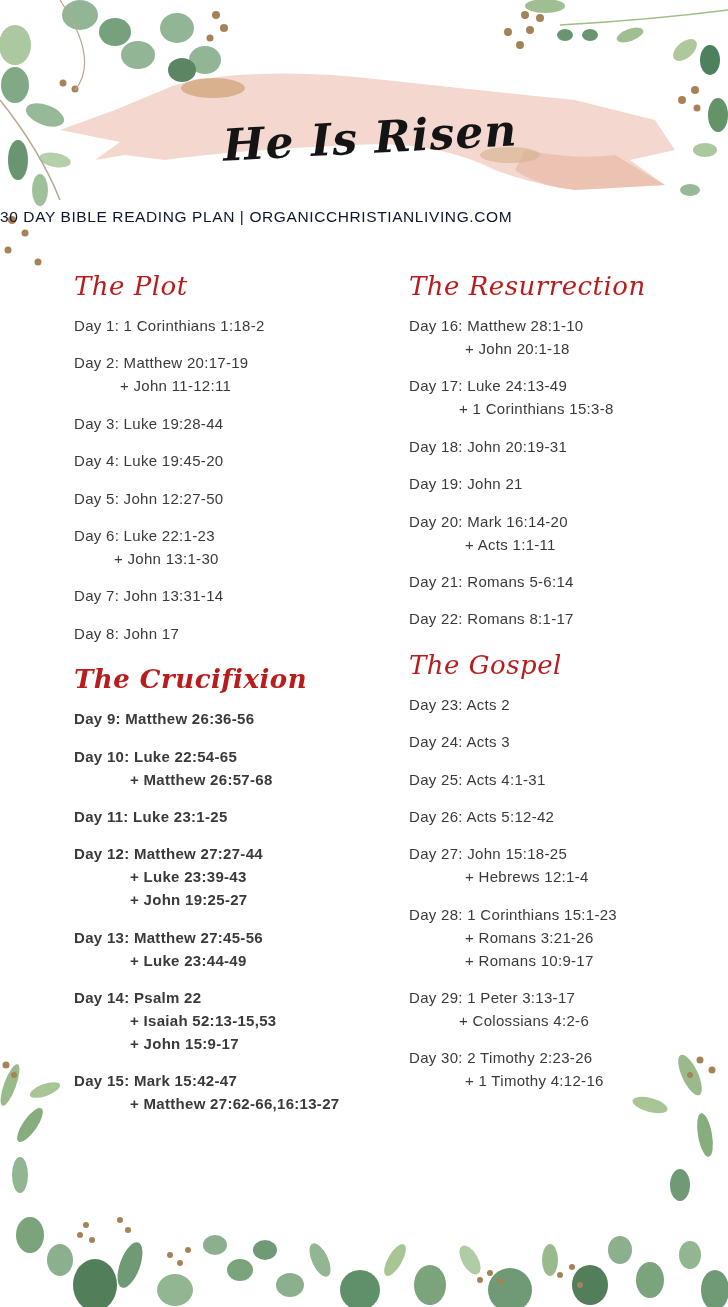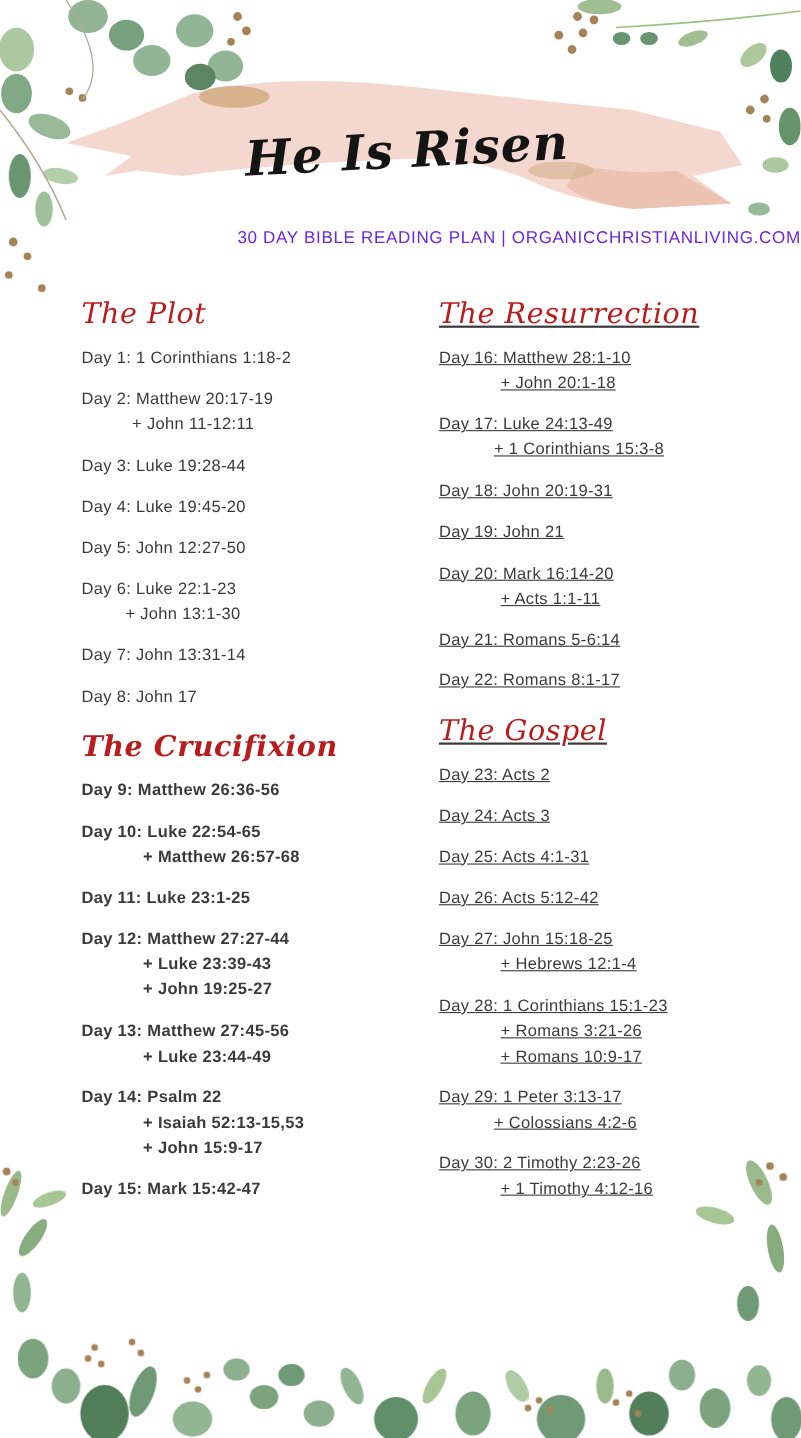--- a/index.html
+++ b/index.html
@@ -3,22 +3,22 @@
 <meta charset="utf-8">
 <style>
   html, body { margin:0; padding:0; }
   body { width:728px; height:1307px; background:#ffffff; position:relative; overflow:hidden;
          font-family:"Liberation Sans", sans-serif; color:#3a3a3a; }
   .decor { position:absolute; pointer-events:none; }
   .banner-wrap { position:absolute; left:55px; top:50px; width:630px; height:150px; }
   .banner-title { position:absolute; left:0; right:0; top:62px; text-align:center;
         font-family:"DejaVu Serif", serif; font-style:italic; font-weight:bold; font-size:44px;
         color:#141414; letter-spacing:1px; transform:rotate(-3deg); }
-  .subtitle { position:absolute; left:0; width:728px; top:208px; text-align:right;
-        font-size:15.5px; color:#6d28d9; letter-spacing:0.6px; }
+  .subtitle { position:absolute; left:0; width:728px; top:208px; text-align:left;
+        font-size:15.5px; color:#0f172a; letter-spacing:0.6px; }
   .col { position:absolute; }
   .section-heading { font-family:"DejaVu Serif", serif; font-style:italic; font-size:26px;
         color:#b91c1c; height:40px; line-height:40px; margin-bottom:8px; letter-spacing:0.5px; }
   .entry { font-size:15px; line-height:23px; margin-bottom:14.4px; color:#3a3a3a; letter-spacing:0.3px; }
   .entry .line { white-space:nowrap; }
   .entry .plus { padding-left:46px; }
   .entry.wide .plus { padding-left:56px; }
 </style>
 </head>
 <body>
@@ -142,25 +142,26 @@
         <div class="line">Day 13: Matthew 27:45-56</div>
         <div class="line plus">+ Luke 23:44-49</div>
       </div>
     <div class="entry wide">
         <div class="line">Day 14: Psalm 22</div>
         <div class="line plus">+ Isaiah 52:13-15,53</div>
         <div class="line plus">+ John 15:9-17</div>
       </div>
     <div class="entry wide">
         <div class="line">Day 15: Mark 15:42-47</div>
+        <div class="line plus">+ Matthew 27:62-66,16:13-27</div>
       </div>
   </div>
 </div>
 
-<div class="col" style="left:399px;top:266px;width:300px;text-decoration:underline;">
+<div class="col" style="left:409px;top:266px;width:300px;">
   <div>
     <div class="section-heading">The Resurrection</div>
     <div class="entry wide">
         <div class="line">Day 16: Matthew 28:1-10</div>
         <div class="line plus">+ John 20:1-18</div>
       </div>
     <div class="entry wide">
         <div class="line">Day 17: Luke 24:13-49</div>
         <div class="line plus" style="padding-left:50px">+ 1 Corinthians 15:3-8</div>
       </div>

